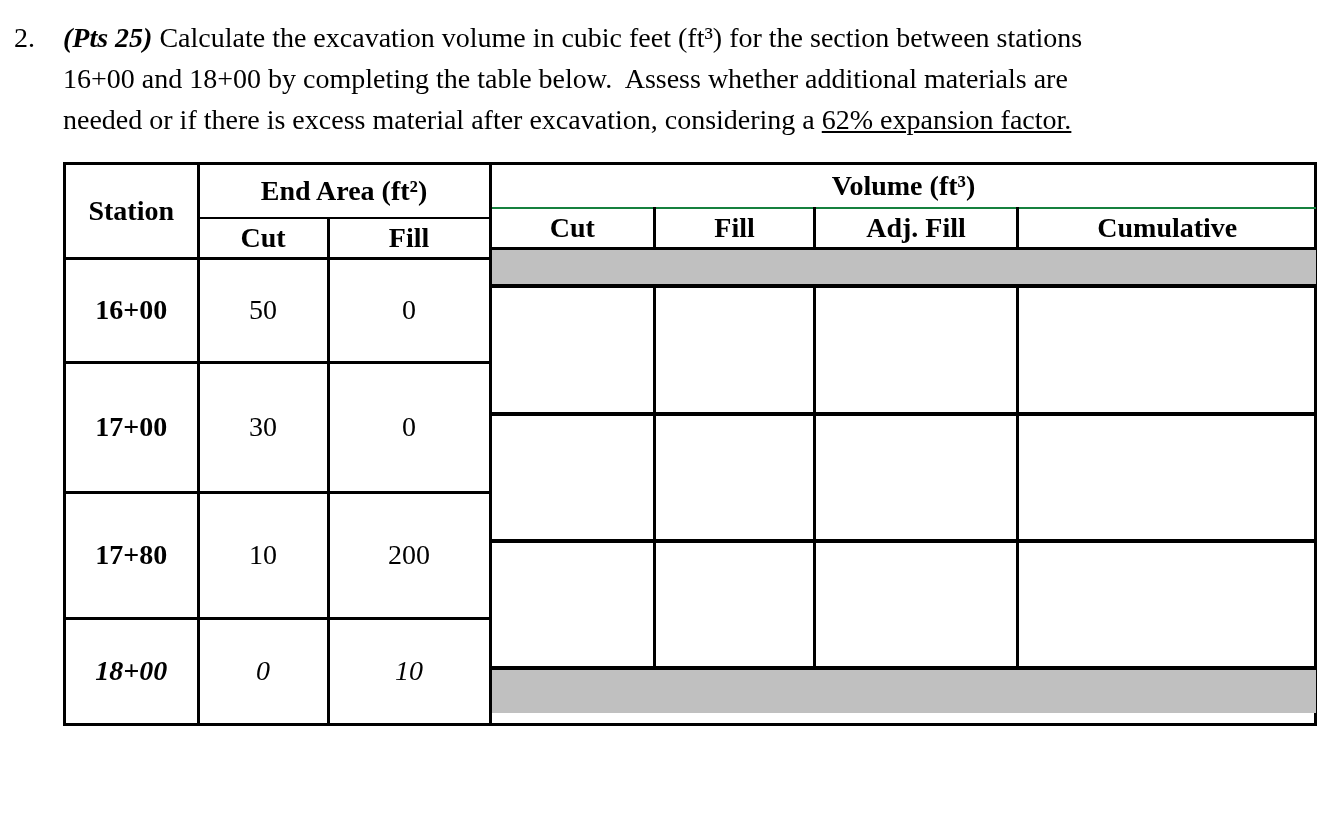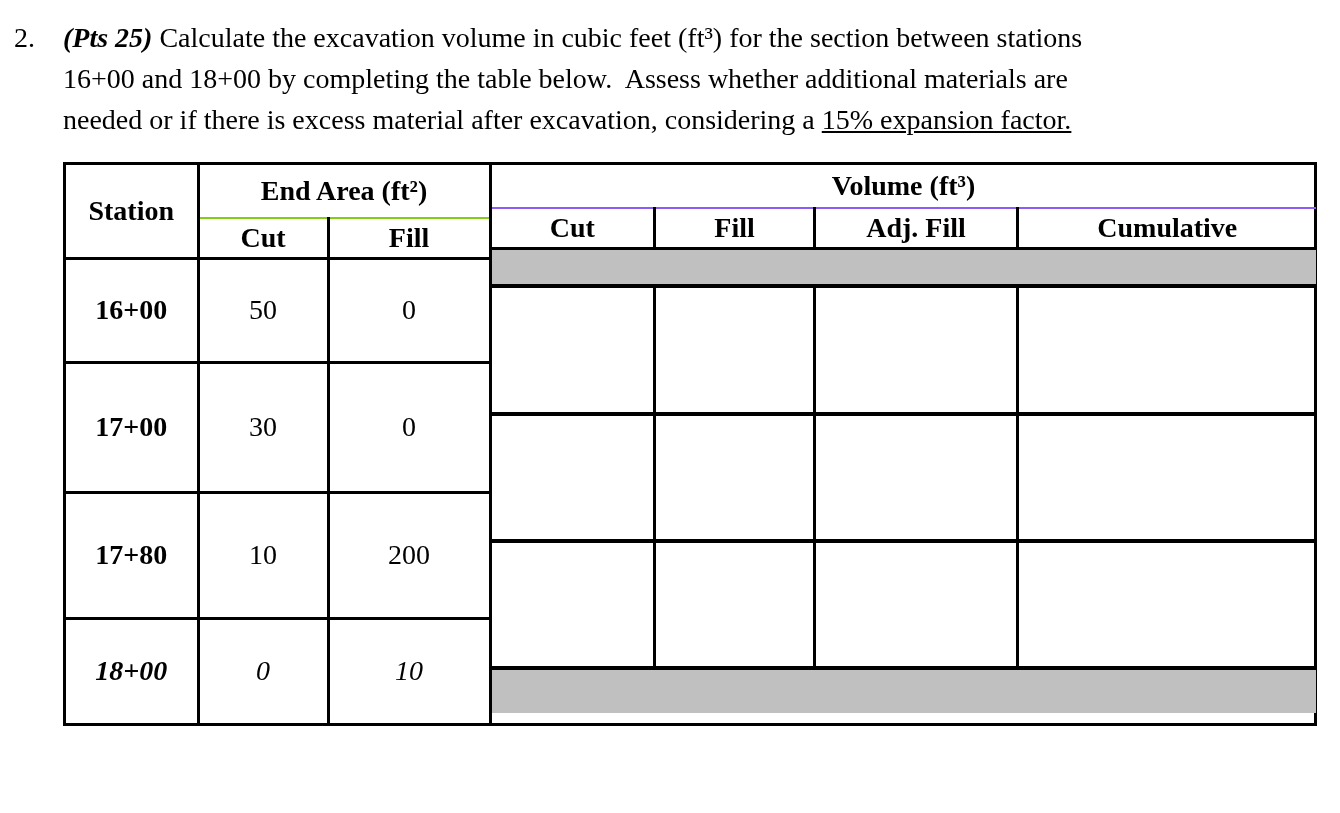--- a/index.html
+++ b/index.html
@@ -56,38 +56,38 @@
     overflow: hidden;
   }
   .b { font-weight: bold; }
 
   
   .t-left { width: 424px; }
   .t-left col.c-station { width: 132px; }
   .t-left col.c-cut     { width: 130px; }
   .t-left col.c-fill    { width: 162px; }
   .t-left td { border-right: 3px solid #000; border-bottom: 3px solid #000; }
-  .t-left tr.h1 td.ea-hdr { border-bottom: 2px solid #84cc16; margin-top: 40px; }
+  .t-left tr.h1 td.ea-hdr { border-bottom: 2px solid #000000; margin-top: 40px; }
   .t-left tr.last td { border-bottom: none; font-style: italic; }
   .t-left tr.h1 { height: 53px; }
   .t-left tr.h2 { height: 40px; }
   .t-left tr.r1 { height: 104px; padding-left: 24px; }
   .t-left tr.r2 { height: 130px; }
   .t-left tr.r3 { height: 126px; }
   .t-left tr.r4 { height: 105px; }
 
   
   .t-right { width: 824px; }
   .t-right col.c-vcut  { width: 163px; }
   .t-right col.c-vfill { width: 160px; }
   .t-right col.c-vadj  { width: 203px; }
   .t-right col.c-vcum  { width: 298px; }
   .t-right td { border-right: 3px solid #000; }
   .t-right td:last-child { border-right: none; }
-  .t-right tr.h1 td { border-bottom: 2px solid #8b5cf6; }
+  .t-right tr.h1 td { border-bottom: 2px solid #15803d; }
   .t-right tr.h2 td { border-bottom: 3px solid #000; }
   .t-right tr.shade td {
     background: #c0c0c0;
     border-right: none;
   }
   .t-right tr.shade-top td { border-bottom: 4px solid #000; }
   .t-right tr.vrow td { border-bottom: 4px solid #000; }
   .t-right tr.h1 { height: 43px; }
   .t-right tr.h2 { height: 40px; }
   .t-right tr.shade-top { height: 38px; }
@@ -98,21 +98,21 @@
 </style>
 </head>
 <body>
 
 <div>
 
   <div class="problem">
     <span class="num">2.</span>
     <div class="line"><span class="bi">(Pts 25)</span><span> Calculate the excavation volume in cubic feet (ft³) for the section between stations</span></div>
     <div class="line">16+00 and 18+00 by completing the table below.  Assess whether additional materials are</div>
-    <div class="line"><span>needed or if there is excess material after excavation, considering a </span><span class="ul">15% expansion factor.</span></div>
+    <div class="line"><span>needed or if there is excess material after excavation, considering a </span><span class="ul">62% expansion factor.</span></div>
   </div>
 
   <div class="tbl-wrap">
 
     <table class="t-left">
       <colgroup>
           <col class="c-station">
           <col class="c-cut">
           <col class="c-fill">
         </colgroup>

